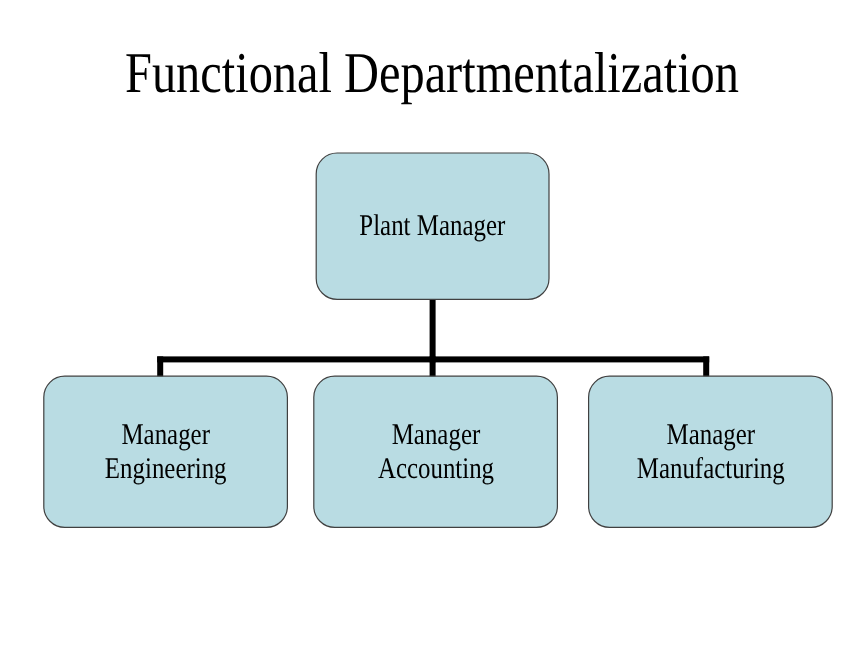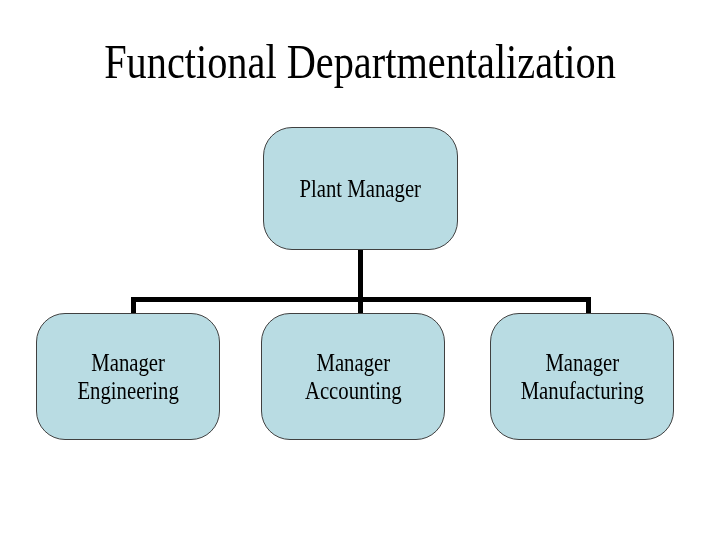--- a/index.html
+++ b/index.html
@@ -29,35 +29,35 @@
     white-space: nowrap;
     transform: scaleX(0.84);
     transform-origin: 50% 50%;
     color: var(--text, #000000);
   }
   .node {
     position: absolute;
     box-sizing: border-box;
     background: var(--node-fill, #b9dce3);
     border: 1px solid var(--node-border, #404040);
-    border-radius: 29px;
+    border-radius: 18px;
     display: flex;
     align-items: center;
     justify-content: center;
     text-align: center;
   }
   .node-root {
     left: 263px;
     top: 127px;
     width: 195px;
     height: 123px;
   }
   .node-child {
     top: 313px;
-    width: 184px;
+    width: 204px;
     height: 127px;
   }
   .node-child-0 { left: 36px;  }
   .node-child-1 { left: 261px; }
   .node-child-2 { left: 490px; }
   .node-label {
     display: block;
     font-size: 25px;
     line-height: 28px;
     transform: scaleX(0.83);

